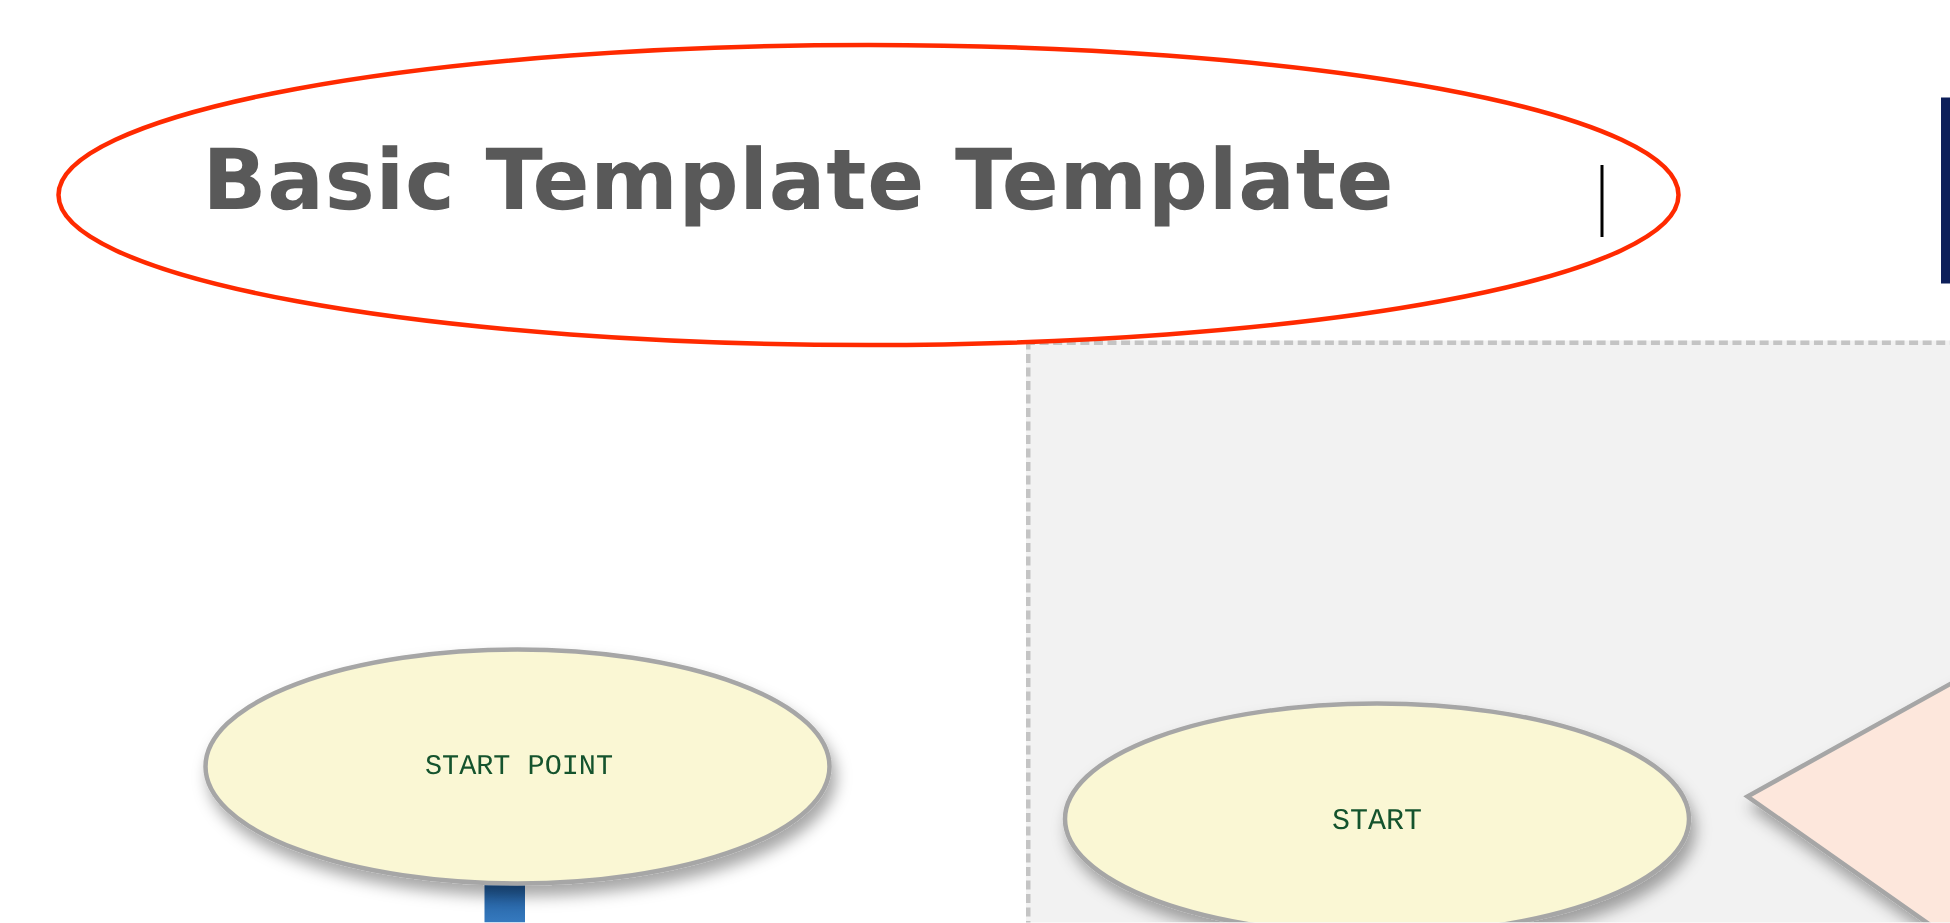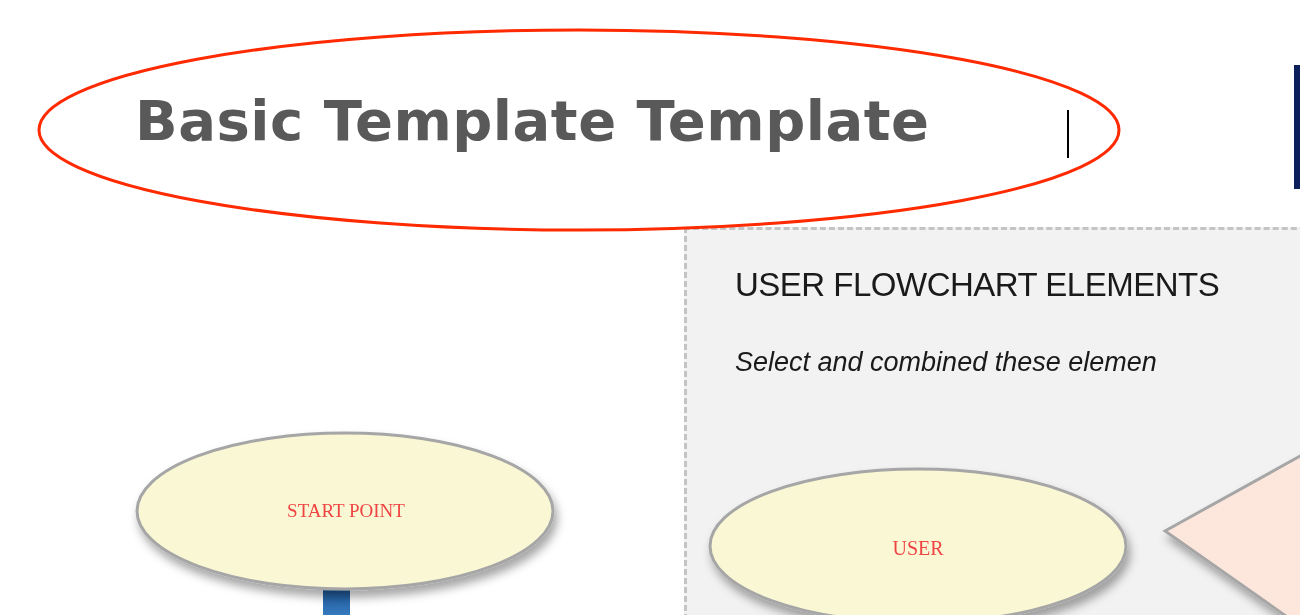--- a/index.html
+++ b/index.html
@@ -3,29 +3,27 @@
 <meta charset="utf-8">
 <style>
   html, body { margin:0; padding:0; }
   body { width:1300px; height:615px; position:relative; overflow:hidden; background:#ffffff; font-family:"DejaVu Sans", sans-serif; }
   .title { position:absolute; left:135px; top:88px; font-size:56px; font-weight:bold; color:#595959; letter-spacing:0.5px; white-space:nowrap; font-family:"DejaVu Sans", sans-serif; }
   .cursor { position:absolute; left:1067px; top:110px; width:2px; height:48px; background:#000; }
   .navy-bar { position:absolute; left:1294px; top:65px; width:6px; height:124px; background:#0d1f5a; }
   .panel { position:absolute; left:684px; top:227px; width:640px; height:420px; background:#f2f2f2; border-top:3px dashed #c4c4c4; border-left:3px dashed #c4c4c4; box-sizing:border-box; }
   .panel-title { position:absolute; left:48px; top:36px; font-size:33px; color:#1a1a1a; white-space:nowrap; font-family:"Liberation Sans", sans-serif; letter-spacing:-0.5px; }
   .panel-sub { position:absolute; left:48px; top:117px; font-size:27px; font-style:italic; color:#1a1a1a; white-space:nowrap; font-family:"Liberation Sans", sans-serif; }
-  .shape-text { position:absolute; font-family:Liberation Serif, serif; color:#ef4444; font-size:19px; white-space:nowrap; transform:translate(-50%,-50%); }
+  .shape-text { position:absolute; font-family:Liberation Mono, monospace; color:#14532d; font-size:19px; white-space:nowrap; transform:translate(-50%,-50%); }
   svg { position:absolute; left:0; top:0; }
 </style>
 </head>
 <body>
 
 <div class="panel">
-  <div class="panel-title">USER FLOWCHART ELEMENTS</div>
-  <div class="panel-sub">Select and combined these elemen</div>
 </div>
 
 <svg width="1300" height="615">
   <defs>
     <filter id="sh" x="-20%" y="-20%" width="140%" height="160%">
       <feDropShadow dx="3" dy="7" stdDeviation="5" flood-color="#000" flood-opacity="0.35"></feDropShadow>
     </filter>
     <linearGradient id="conn" x1="0" y1="0" x2="0" y2="1">
       <stop offset="0" stop-color="#1f5a9a"></stop>
       <stop offset="1" stop-color="#3a80c6"></stop>
@@ -41,13 +39,13 @@
   <polygon points="1165,531 1320,445 1320,640" fill="#fde7dc" stroke="#a6a6a6" stroke-width="3" filter="url(#sh)"></polygon>
 
   <ellipse cx="579" cy="130" rx="540" ry="100" fill="none" stroke="#ff2a00" stroke-width="3"></ellipse>
 </svg>
 
 <div class="title">Basic Template Template</div>
 <div class="cursor"></div>
 <div class="navy-bar"></div>
 
 <div class="shape-text" style="left:346px; top:511px;">START POINT</div>
-<div class="shape-text" style="left:918px; top:548px; font-size:20px;">USER</div>
+<div class="shape-text" style="left:918px; top:548px; font-size:20px;">START</div>
 
 </body></html>

